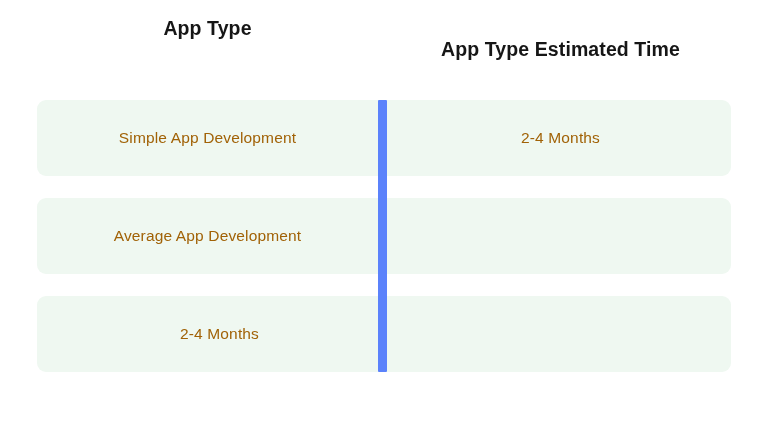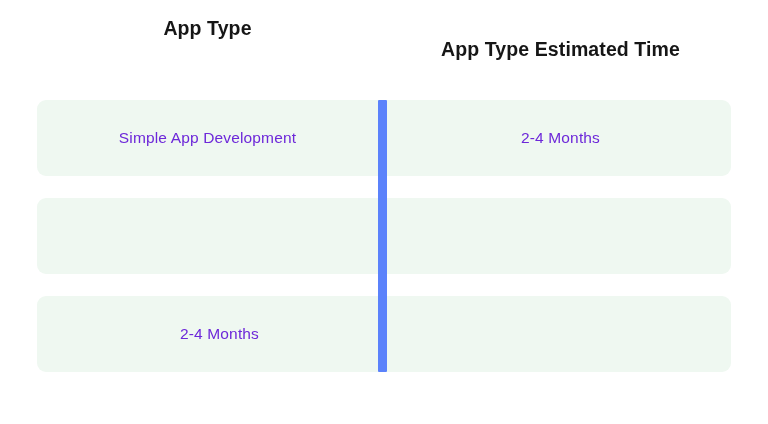--- a/index.html
+++ b/index.html
@@ -86,21 +86,21 @@
   }
   .table-row:last-child {
     margin-bottom: 0;
   }
   .body-cell {
     box-sizing: border-box;
     display: flex;
     align-items: center;
     justify-content: center;
     text-align: center;
-    color: #6d28d9;
+    color: #a16207;
     font-size: 15.5px;
     font-weight: normal;
     line-height: 1.35;
     letter-spacing: 0.15px;
   }
   .body-cell-left {
     width: 341px;
   }
   .body-cell-spacer {
     width: 12px;
@@ -141,20 +141,23 @@
       <div class="body-cell body-cell-left">
         <span>Simple App Development</span>
       </div>
       <div class="body-cell-spacer"></div>
       <div class="body-cell body-cell-right">
         <span>2-4 Months</span>
       </div>
     </div>
 
     <div class="table-row">
+      <div class="body-cell body-cell-left">
+        <span>Average App Development</span>
+      </div>
       <div class="body-cell-spacer"></div>
     </div>
 
     <div class="table-row">
       <div class="body-cell-spacer"></div>
       <div class="body-cell body-cell-right">
         <span>2-4 Months</span>
       </div>
     </div>
 

